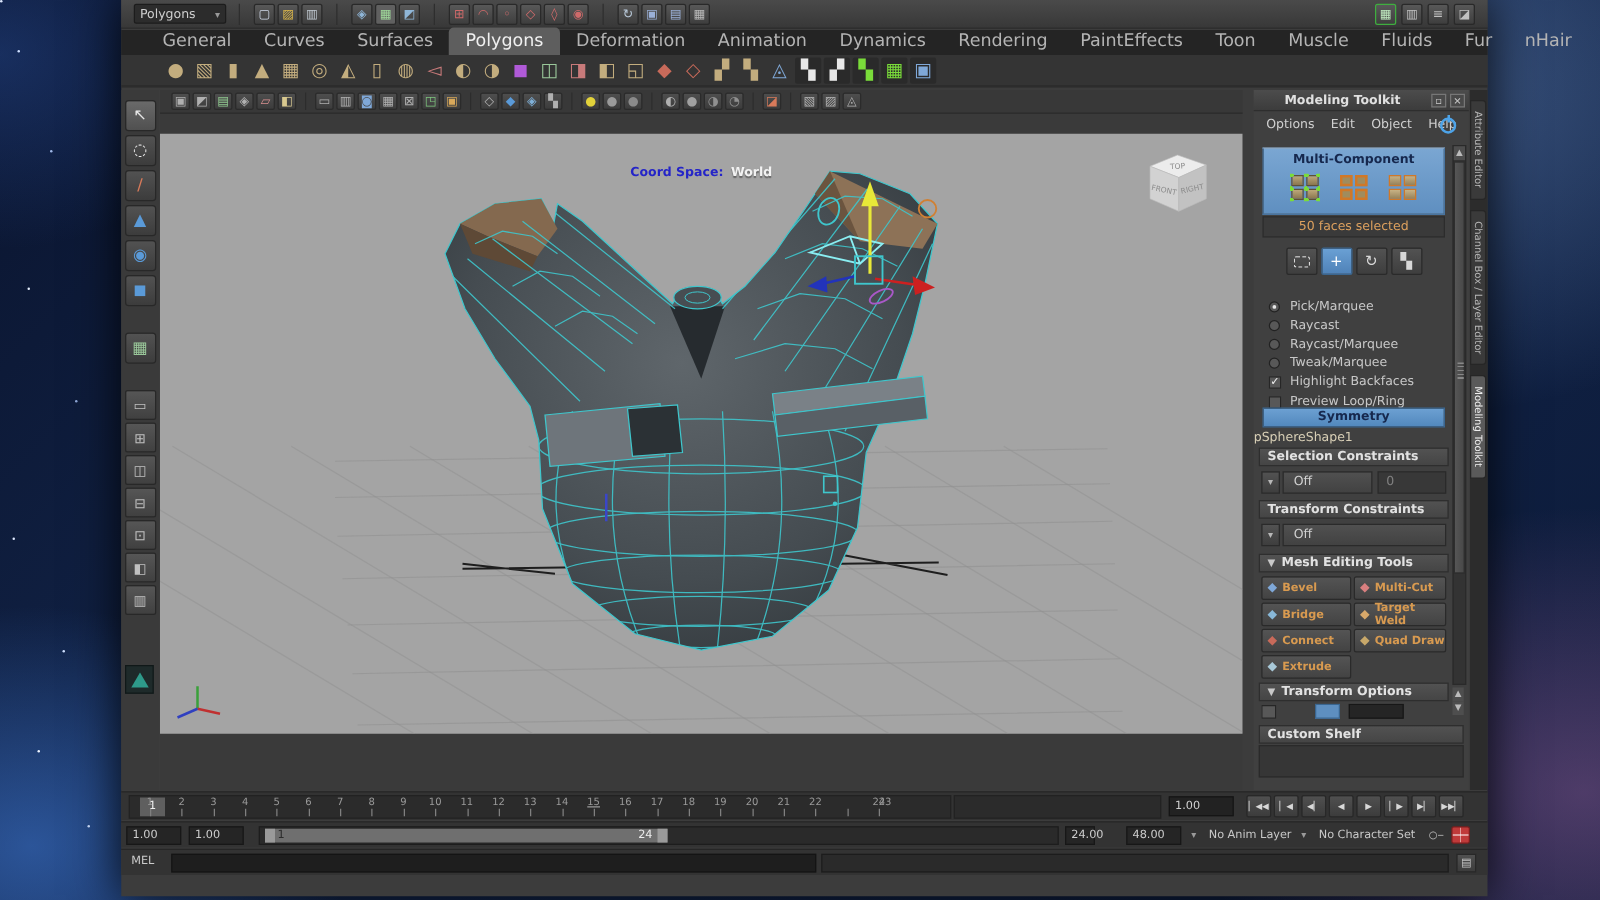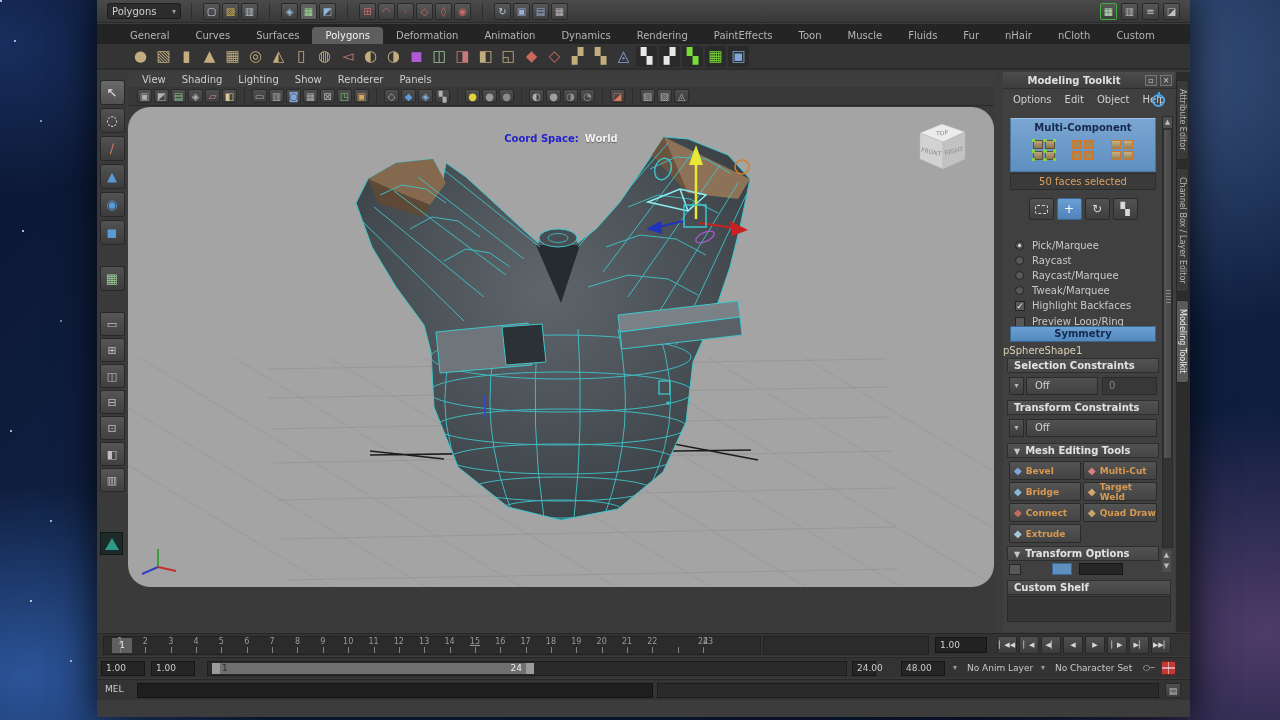--- a/index.html
+++ b/index.html
@@ -30,21 +30,21 @@
   .tb-icon { width:17px; height:17px; margin:0 1px; background:linear-gradient(#585858,#3e3e3e);
     border:1px solid #292929; border-radius:2px; display:flex; align-items:center; justify-content:center;
     font-size:10px; color:#bcbcbc; }
   .tb-spacer { flex:1; }
   .tb-right { display:flex; margin-right:8px; }
   .tb-right .tb-icon { margin:0 2px; }
 
   
   .tabbar { position:absolute; left:0; top:24px; width:100%; height:20px; background:#242424;
     display:flex; align-items:flex-end; padding-left:20px; }
-  .tab { padding:3px 13px 3px; color:#b4b4b4; font-size:10px; border-radius:4px 4px 0 0; cursor:default; }
+  .tab { padding:3px 13px 3px; color:#b4b4b4; font-size:14px; border-radius:4px 4px 0 0; cursor:default; }
   .tab.active { background:#5e5e5e; color:#f0f0f0; }
 
   
   .shelf { position:absolute; left:0; top:44px; width:100%; height:26px; background:#343434;
     display:flex; align-items:center; padding-left:32px; border-bottom:2px solid #2c2c2c; }
   .shelf-ic { width:21px; height:21px; margin:0 1px; display:flex; align-items:center; justify-content:center;
     font-size:15px; color:#c3ad7e; border-radius:2px; }
 
   
   .toolbox { position:absolute; left:0; top:72px; width:30px; height:560px; background:#3a3a3a;
@@ -64,21 +64,21 @@
 
   
   .vp { position:absolute; left:31px; top:72px; width:866px; height:560px; background:#3a3a3a; }
   .vp-menubar { height:15px; display:flex; align-items:center; gap:16px; padding-left:14px;
     background:#3e3e3e; color:#cccccc; font-size:10px; }
   .vp-iconbar { height:19px; display:flex; align-items:center; background:#383838; padding-left:8px;
     border-bottom:1px solid #2a2a2a; }
   .vp-ic { width:15px; height:14px; margin:0 1px; display:flex; align-items:center; justify-content:center;
     font-size:10px; color:#b0b0b0; background:linear-gradient(#4e4e4e,#3c3c3c); border:1px solid #2b2b2b; border-radius:2px; }
   .vp-sep { width:7px; height:14px; border-right:1px solid #2c2c2c; margin-right:6px; }
-  .vp-canvas { position:absolute; left:0; top:35px; width:866px; height:480px; background:#a4a4a4; overflow:hidden;border-radius:22px; }
+  .vp-canvas { position:absolute; left:0; top:35px; width:866px; height:480px; background:#a4a4a4; overflow:hidden; }
   .coord-label { position:absolute; left:0; right:0; top:26px; text-align:center; font-size:10px; font-weight:bold; }
   .coord-label .k { color:#2424c8; }
   .coord-label .v { color:#f2f2f2; text-shadow:0 1px 1px rgba(0,0,0,.4); margin-left:6px; }
   .persp-label { position:absolute; left:0; right:0; bottom:4px; text-align:center; font-size:10px;
     font-weight:bold; color:#2424a8; }
   .viewcube { position:absolute; right:18px; top:10px; }
   .axisgizmo { position:absolute; left:8px; bottom:8px; }
 
   
   .mtk { position:absolute; left:906px; top:72px; width:172px; height:560px; background:#404040; font-size:10px; }
@@ -318,28 +318,20 @@
       <span class="layout-btn">⊟</span>
       <span class="layout-btn">⊡</span>
       <span class="layout-btn">◧</span>
       <span class="layout-btn">▥</span>
     </div>
   <div class="maya-thumb">
       <span></span>
     </div>
 
   <div class="vp">
-    <div class="vp-menubar">
-        <span class="vp-menu">View</span>
-        <span class="vp-menu">Shading</span>
-        <span class="vp-menu">Lighting</span>
-        <span class="vp-menu">Show</span>
-        <span class="vp-menu">Renderer</span>
-        <span class="vp-menu">Panels</span>
-      </div>
     <div class="vp-iconbar">
         <span class="vp-ic">▣</span>
         <span class="vp-ic">◩</span>
         <span class="vp-ic" style="color: rgb(143, 200, 143);">▤</span>
         <span class="vp-ic">◈</span>
         <span class="vp-ic" style="color: rgb(216, 143, 143);">▱</span>
         <span class="vp-ic" style="color: rgb(216, 200, 143);">◧</span>
         <span class="vp-sep"></span>
         <span class="vp-ic">▭</span>
         <span class="vp-ic">▥</span>

